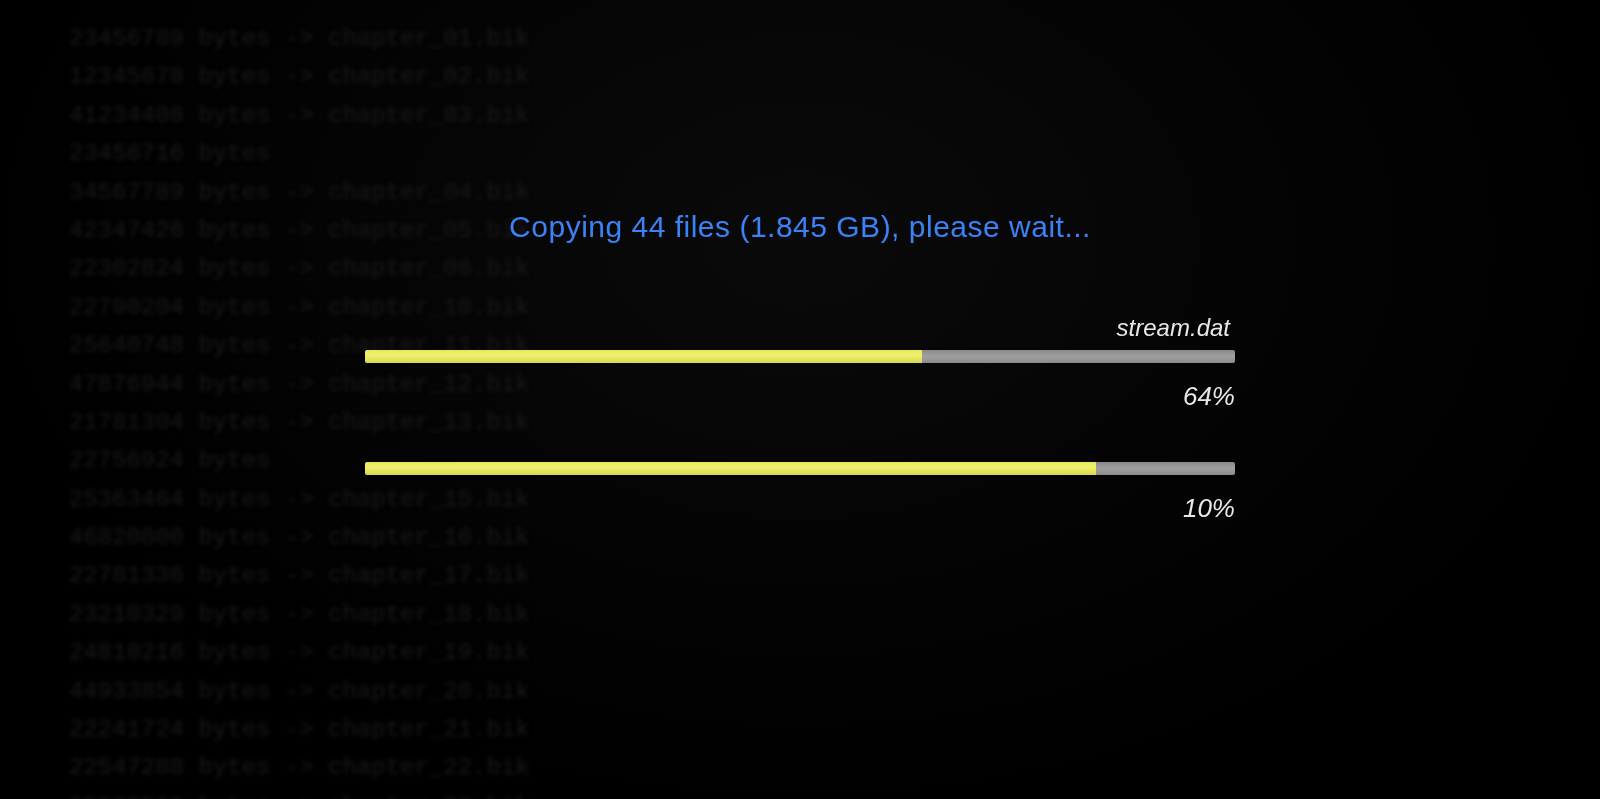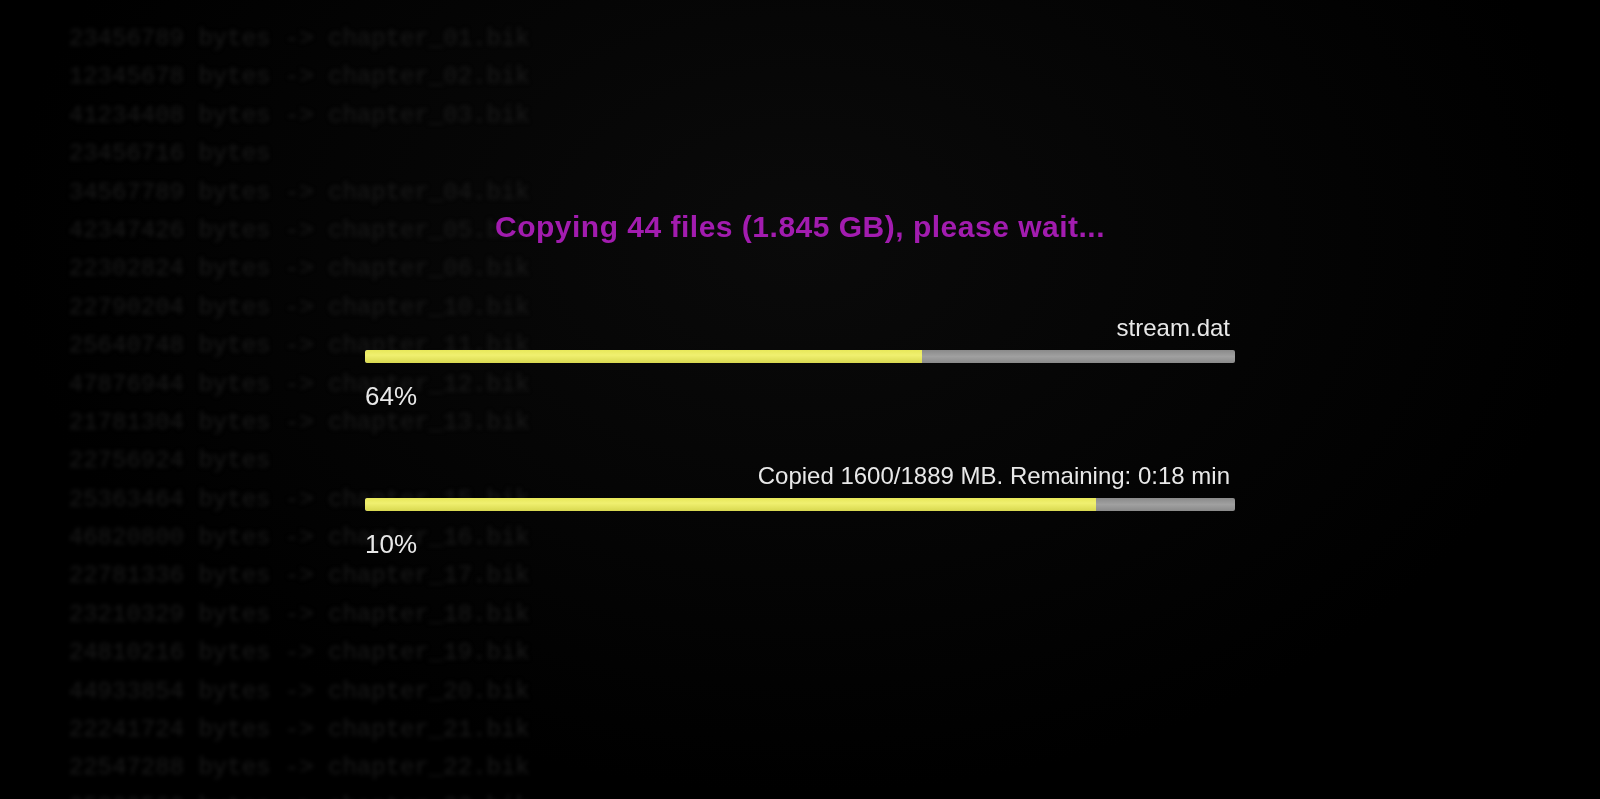--- a/index.html
+++ b/index.html
@@ -42,30 +42,31 @@
       left: 50%;
       transform: translateX(-50%);
       width: 870px;
       display: flex;
       flex-direction: column;
       align-items: center;
     }
     
     .title {
       font-size: 30px;
-      font-weight: bold;
-      color: #a21caf;
+      font-weight: normal;
+      color: #3b82f6;
       text-align: center;
       margin-bottom: 70px;
       letter-spacing: 0.5px;
     }
     
     .progress-section {
       width: 100%;
       margin-bottom: 50px;
+      font-style: italic;
     }
     
     .progress-label {
       font-size: 24px;
       color: #e8e8e8;
       text-align: right;
       margin-bottom: 8px;
       padding-right: 5px;
     }
     
@@ -80,21 +81,21 @@
     
     .progress-bar-fill {
       height: 100%;
       background: linear-gradient(to bottom, #e8e85a 0%, #f0f070 40%, #d8d850 100%);
       border-radius: 2px 0 0 2px;
     }
     
     .progress-percent {
       font-size: 26px;
       color: #e8e8e8;
-      text-align: left;
+      text-align: right;
       margin-top: 18px;
       font-weight: normal;
     }
   </style>
 </head>
 <body>
 
 <div class="background-text">  23456789 bytes -&gt; chapter_01.bik
   12345678 bytes -&gt; chapter_02.bik
   41234408 bytes -&gt; chapter_03.bik
@@ -123,19 +124,18 @@
 
   <div class="progress-section">
     <div class="progress-label">stream.dat</div>
     <div class="progress-bar-track">
       <div class="progress-bar-fill" id="file-fill" style="width: 64%;"></div>
     </div>
     <div class="progress-percent">64%</div>
   </div>
 
   <div class="progress-section">
-    <div class="progress-label">Copied 1600/1889 MB. Remaining: 0:18 min</div>
     <div class="progress-bar-track">
       <div class="progress-bar-fill" id="total-fill" style="width: 84%;"></div>
     </div>
     <div class="progress-percent">10%</div>
   </div>
 </div>
 
 </body></html>

